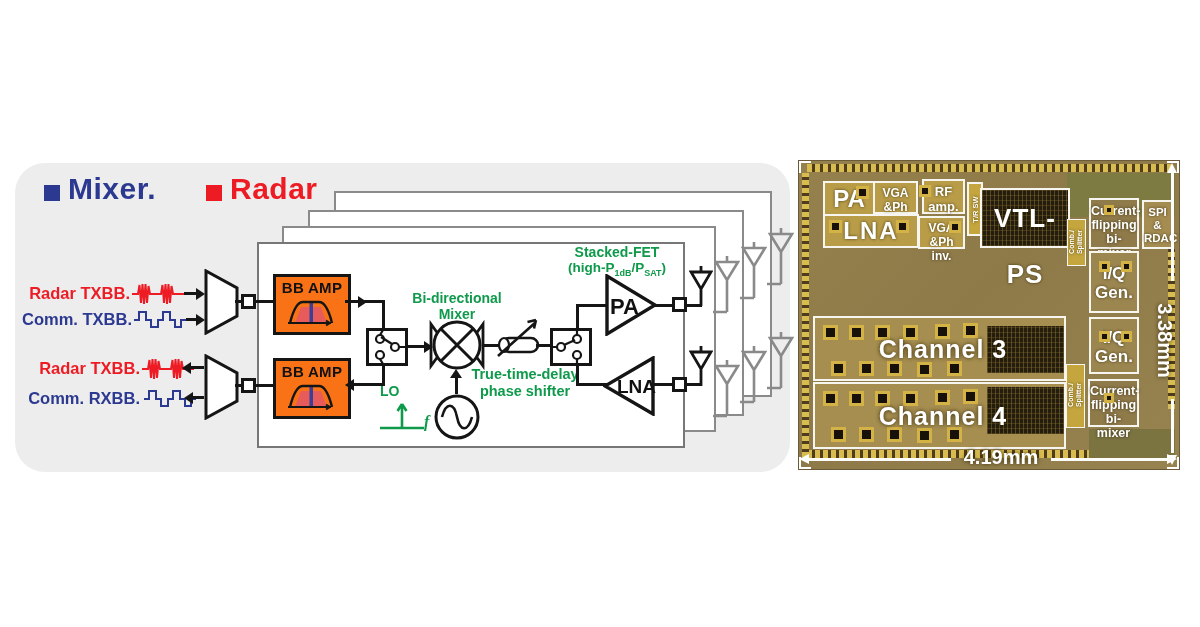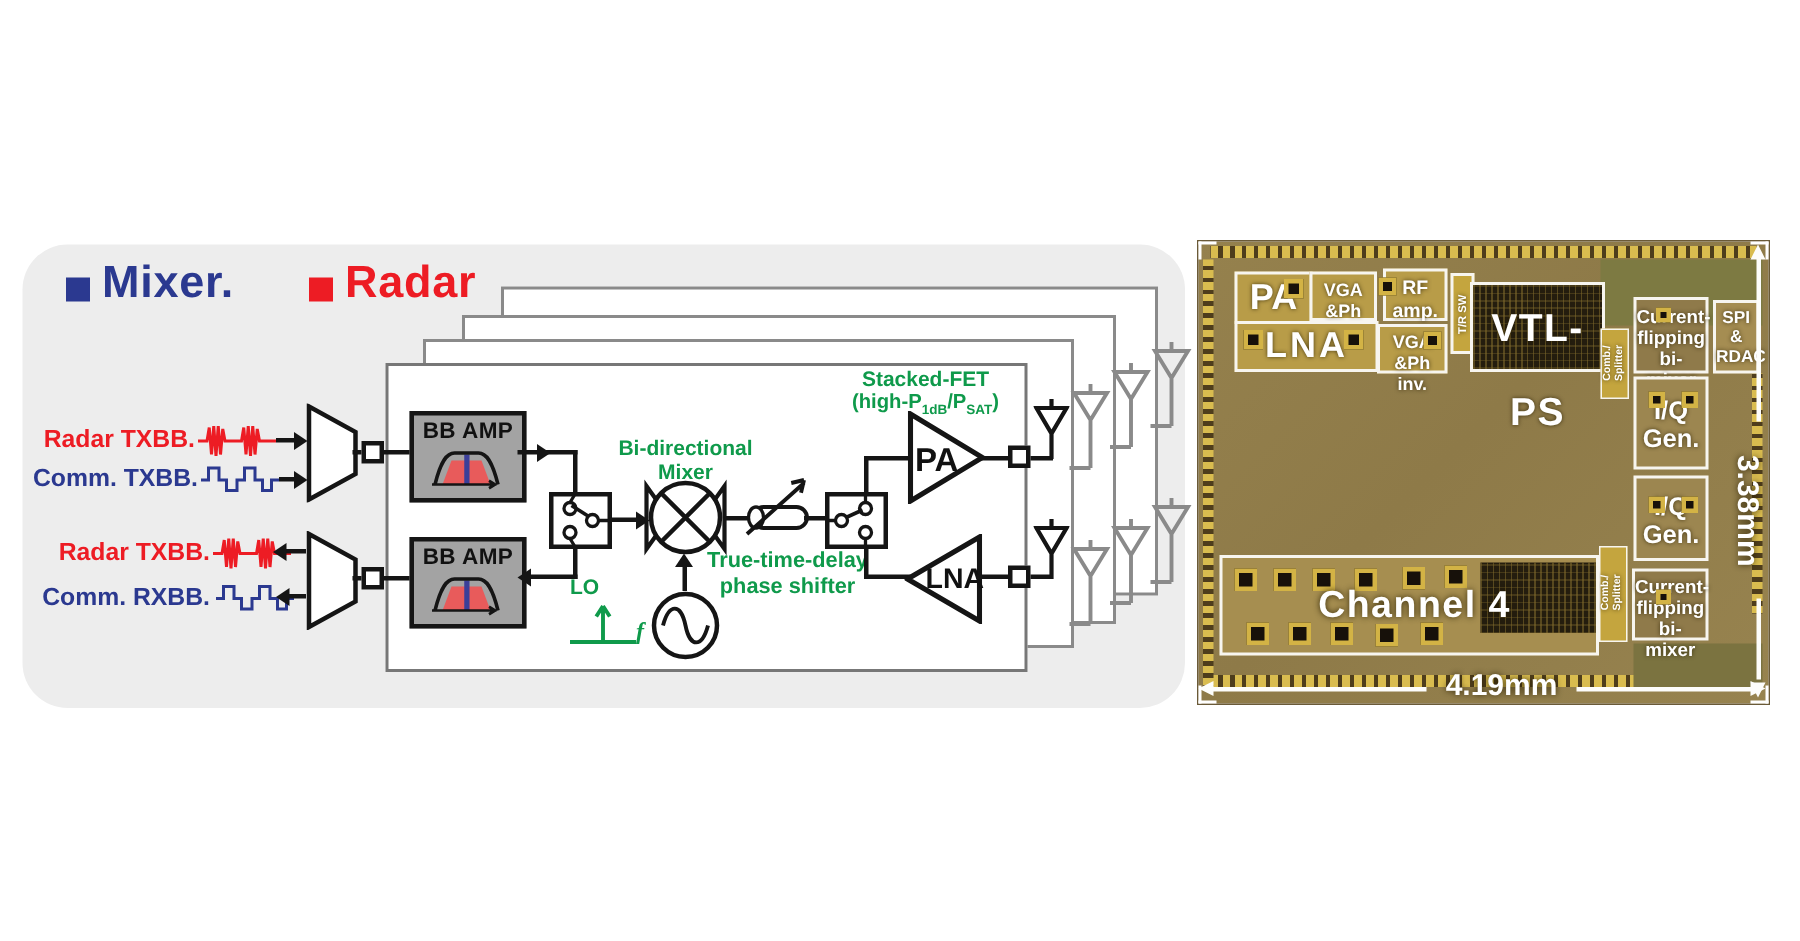--- a/index.html
+++ b/index.html
@@ -12,21 +12,21 @@
   .legend-txt{font-size:30px;font-weight:bold;letter-spacing:.5px;}
   .blue{color:#2b3990;} .red{color:#ed1c24;}
   .panel{background:#ffffff;border:2px solid #8a8a8a;}
   .panel-front{border:2px solid #777;}
   .w{background:#151515;}
   .arr-r{width:0;height:0;border-left:9px solid #151515;border-top:6px solid transparent;border-bottom:6px solid transparent;}
   .arr-l{width:0;height:0;border-right:9px solid #151515;border-top:6px solid transparent;border-bottom:6px solid transparent;}
   .arr-u{width:0;height:0;border-bottom:9px solid #151515;border-left:6px solid transparent;border-right:6px solid transparent;}
   .sig-label{font-size:16.5px;font-weight:bold;text-align:right;white-space:nowrap;}
   .conn-sq{width:9px;height:9px;border:3px solid #151515;background:#fff;}
-  .bb-box{width:72px;height:55px;border:3px solid #151515;background:#a3a3a3;text-align:center;}
+  .bb-box{width:72px;height:55px;border:3px solid #151515;background:#f97316;text-align:center;}
   .bb-title{font-size:15px;font-weight:bold;color:#111;margin-top:2px;letter-spacing:.3px;}
   .glabel{font-weight:bold;color:#0f9a4b;text-align:center;line-height:15.5px;font-size:14px;}
   .amp-label{font-weight:bold;color:#111;}
   .fsym{font-family:"Liberation Serif",serif;font-style:italic;font-weight:bold;font-size:16px;color:#0f9a4b;}
   sub{font-size:9px;}
   
   .die{left:798px;top:160px;width:380px;height:308px;background:linear-gradient(135deg,#95814d 0%,#8e7a48 45%,#97834f 100%);border:1px solid #6a5a38;}
   .dbox{border:2px solid #f7f5ef;color:#fff;font-weight:bold;text-align:center;
         text-shadow:0 0 3px rgba(40,30,0,.8);}
   .goldbg{background:#b89c48;}
@@ -266,21 +266,36 @@
     </div>
     <div class="abs dbox" style="left:290px;top:37px;width:50px;height:51px;background:#8f7a4a;font-size:12.5px;line-height:14px;padding-top:4px;box-sizing:border-box;"><span>Current-</span><br><span>flipping</span><br><span>bi-mixer</span></div>
     <div class="abs dbox" style="left:343px;top:39px;width:31px;height:49px;background:#a58d52;font-size:11.5px;line-height:13px;padding-top:4px;box-sizing:border-box;"><span>SPI</span><br><span>&amp;</span><br><span>RDAC</span></div>
     <div class="abs dbox" style="left:290px;top:90px;width:50px;height:62px;background:#9c8650;font-size:17px;line-height:19px;padding-top:11px;box-sizing:border-box;"><span>I/Q</span><br><span>Gen.</span></div>
     <div class="abs dbox" style="left:290px;top:156px;width:50px;height:57px;background:#9c8650;font-size:17px;line-height:19px;padding-top:9px;box-sizing:border-box;"><span>I/Q</span><br><span>Gen.</span></div>
     <div class="abs dbox" style="left:267px;top:203px;width:17px;height:62px;background:#c4a53e;border-width:1.5px;">
       <div class="vtext" style="position:absolute;left:-16px;top:22px;width:48px;font-size:7px;line-height:8px;"><span>Comb./</span><br><span>Splitter</span></div>
     </div>
     <div class="abs dbox" style="left:289px;top:218px;width:51px;height:48px;background:#8f7a4a;font-size:12.5px;line-height:14px;padding-top:3px;box-sizing:border-box;"><span>Current-</span><br><span>flipping</span><br><span>bi-mixer</span></div>
 
-    <div class="abs chrow" style="left:14px;top:209px;width:253px;height:67px;box-sizing:border-box;">
+    <div class="abs chrow" style="left:14px;top:155px;width:253px;height:65px;box-sizing:border-box;">
+      <div class="abs darkhatch" style="left:172px;top:8px;width:77px;height:47px;"></div>
+      <div class="ch-label">Channel 3</div>
+    <div class="ind" style="left: 8px; top: 7px; width: 15px; height: 15px; z-index: 2;"></div>
+        <div class="ind" style="left: 34px; top: 7px; width: 15px; height: 15px; z-index: 2;"></div>
+        <div class="ind" style="left: 60px; top: 7px; width: 15px; height: 15px; z-index: 2;"></div>
+        <div class="ind" style="left: 88px; top: 7px; width: 15px; height: 15px; z-index: 2;"></div>
+        <div class="ind" style="left: 120px; top: 6px; width: 15px; height: 15px; z-index: 2;"></div>
+        <div class="ind" style="left: 148px; top: 5px; width: 15px; height: 15px; z-index: 2;"></div>
+        <div class="ind" style="left: 16px; top: 43px; width: 15px; height: 15px; z-index: 2;"></div>
+        <div class="ind" style="left: 44px; top: 43px; width: 15px; height: 15px; z-index: 2;"></div>
+        <div class="ind" style="left: 72px; top: 43px; width: 15px; height: 15px; z-index: 2;"></div>
+        <div class="ind" style="left: 102px; top: 44px; width: 15px; height: 15px; z-index: 2;"></div>
+        <div class="ind" style="left: 132px; top: 43px; width: 15px; height: 15px; z-index: 2;"></div>
+      </div>
+    <div class="abs chrow" style="left:14px;top:221px;width:253px;height:67px;box-sizing:border-box;">
       <div class="abs darkhatch" style="left:172px;top:3px;width:77px;height:47px;"></div>
       <div class="ch-label">Channel 4</div>
     <div class="ind" style="left: 8px; top: 7px; width: 15px; height: 15px; z-index: 2;"></div>
         <div class="ind" style="left: 34px; top: 7px; width: 15px; height: 15px; z-index: 2;"></div>
         <div class="ind" style="left: 60px; top: 7px; width: 15px; height: 15px; z-index: 2;"></div>
         <div class="ind" style="left: 88px; top: 7px; width: 15px; height: 15px; z-index: 2;"></div>
         <div class="ind" style="left: 120px; top: 6px; width: 15px; height: 15px; z-index: 2;"></div>
         <div class="ind" style="left: 148px; top: 5px; width: 15px; height: 15px; z-index: 2;"></div>
         <div class="ind" style="left: 16px; top: 43px; width: 15px; height: 15px; z-index: 2;"></div>
         <div class="ind" style="left: 44px; top: 43px; width: 15px; height: 15px; z-index: 2;"></div>

